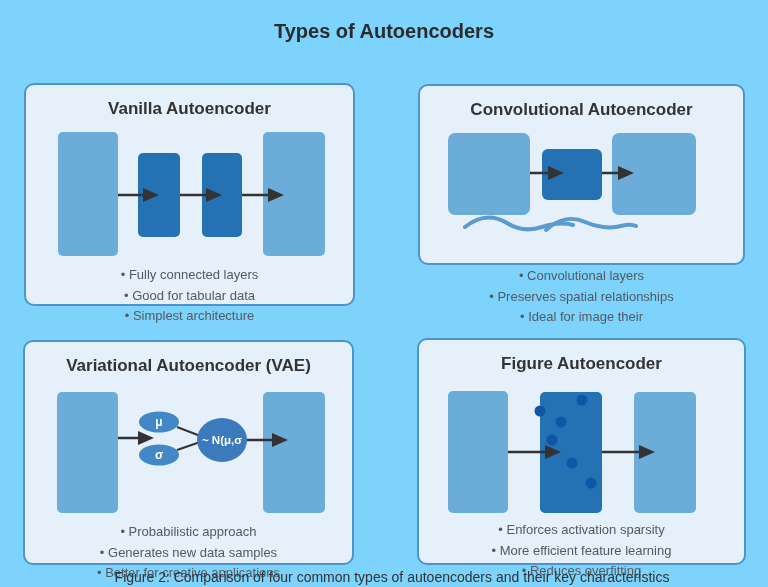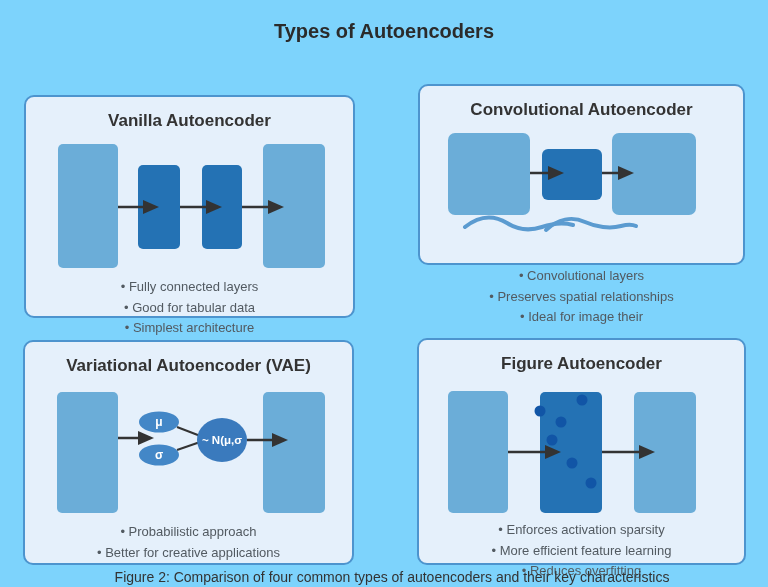--- a/index.html
+++ b/index.html
@@ -2,21 +2,21 @@
 <html><head>
 <meta charset="utf-8">
 <style>
   html,body{margin:0;padding:0;background:#f7f8fa;}
   .stage{position:relative;width:768px;height:587px;background:#7dd3fc;
          font-family:"Liberation Sans",sans-serif;overflow:hidden;}
   .main-title{position:absolute;top:20px;left:0;width:100%;text-align:center;
               font-size:20px;font-weight:bold;color:#2b2b2b;}
   .panel{position:absolute;background:#e5f0fb;border:2px solid #4d94ce;
          border-radius:10px;box-sizing:border-box;}
-  #panel-vanilla{left:24px;top:83px;width:331px;height:223px;margin-top:12px;}
+  #panel-vanilla{left:24px;top:83px;width:331px;height:223px;}
   #panel-conv{left:418px;top:84px;width:327px;height:181px;}
   #panel-vae{left:23px;top:340px;width:331px;height:225px;}
   #panel-sparse{left:417px;top:338px;width:329px;height:227px;}
   .panel-title{position:absolute;top:14px;left:0;width:100%;text-align:center;
                font-size:17px;font-weight:bold;color:#333333;}
   .diagram{position:absolute;left:-2px;top:-2px;overflow:visible;}
   .arrow line{stroke:#333333;stroke-width:2.5;}
   .arrow polygon{fill:#333333;}
   .conn{stroke:#333333;stroke-width:2;}
   .node-label{fill:#ffffff;font-weight:bold;font-family:"Liberation Sans",sans-serif;
@@ -103,20 +103,21 @@
       <text class="node-label" x="136" y="119" font-size="12">σ</text>
       <text class="node-label" x="199" y="104" font-size="11.5">~ N(μ,σ</text>
       <g class="arrow">
         <line x1="224" y1="100" x2="249" y2="100"></line>
         <polygon points="249,93 265,100 249,107"></polygon>
       </g>
     </svg>
     <div class="panel-title">Variational Autoencoder (VAE)</div>
     <div class="bullets">
       <div>• Probabilistic approach</div>
+      <div>• Generates new data samples</div>
       <div>• Better for creative applications</div>
     </div>
   </section>
 
   <section class="panel" id="panel-sparse">
     <svg class="diagram" width="329" height="227" viewBox="0 0 329 227">
       <rect x="31" y="53" width="60" height="122" rx="5" fill="#6badd8"></rect>
       <rect x="123" y="54" width="62" height="121" rx="5" fill="#2472b4"></rect>
       <rect x="217" y="54" width="62" height="121" rx="5" fill="#6badd8"></rect>
       <g>

